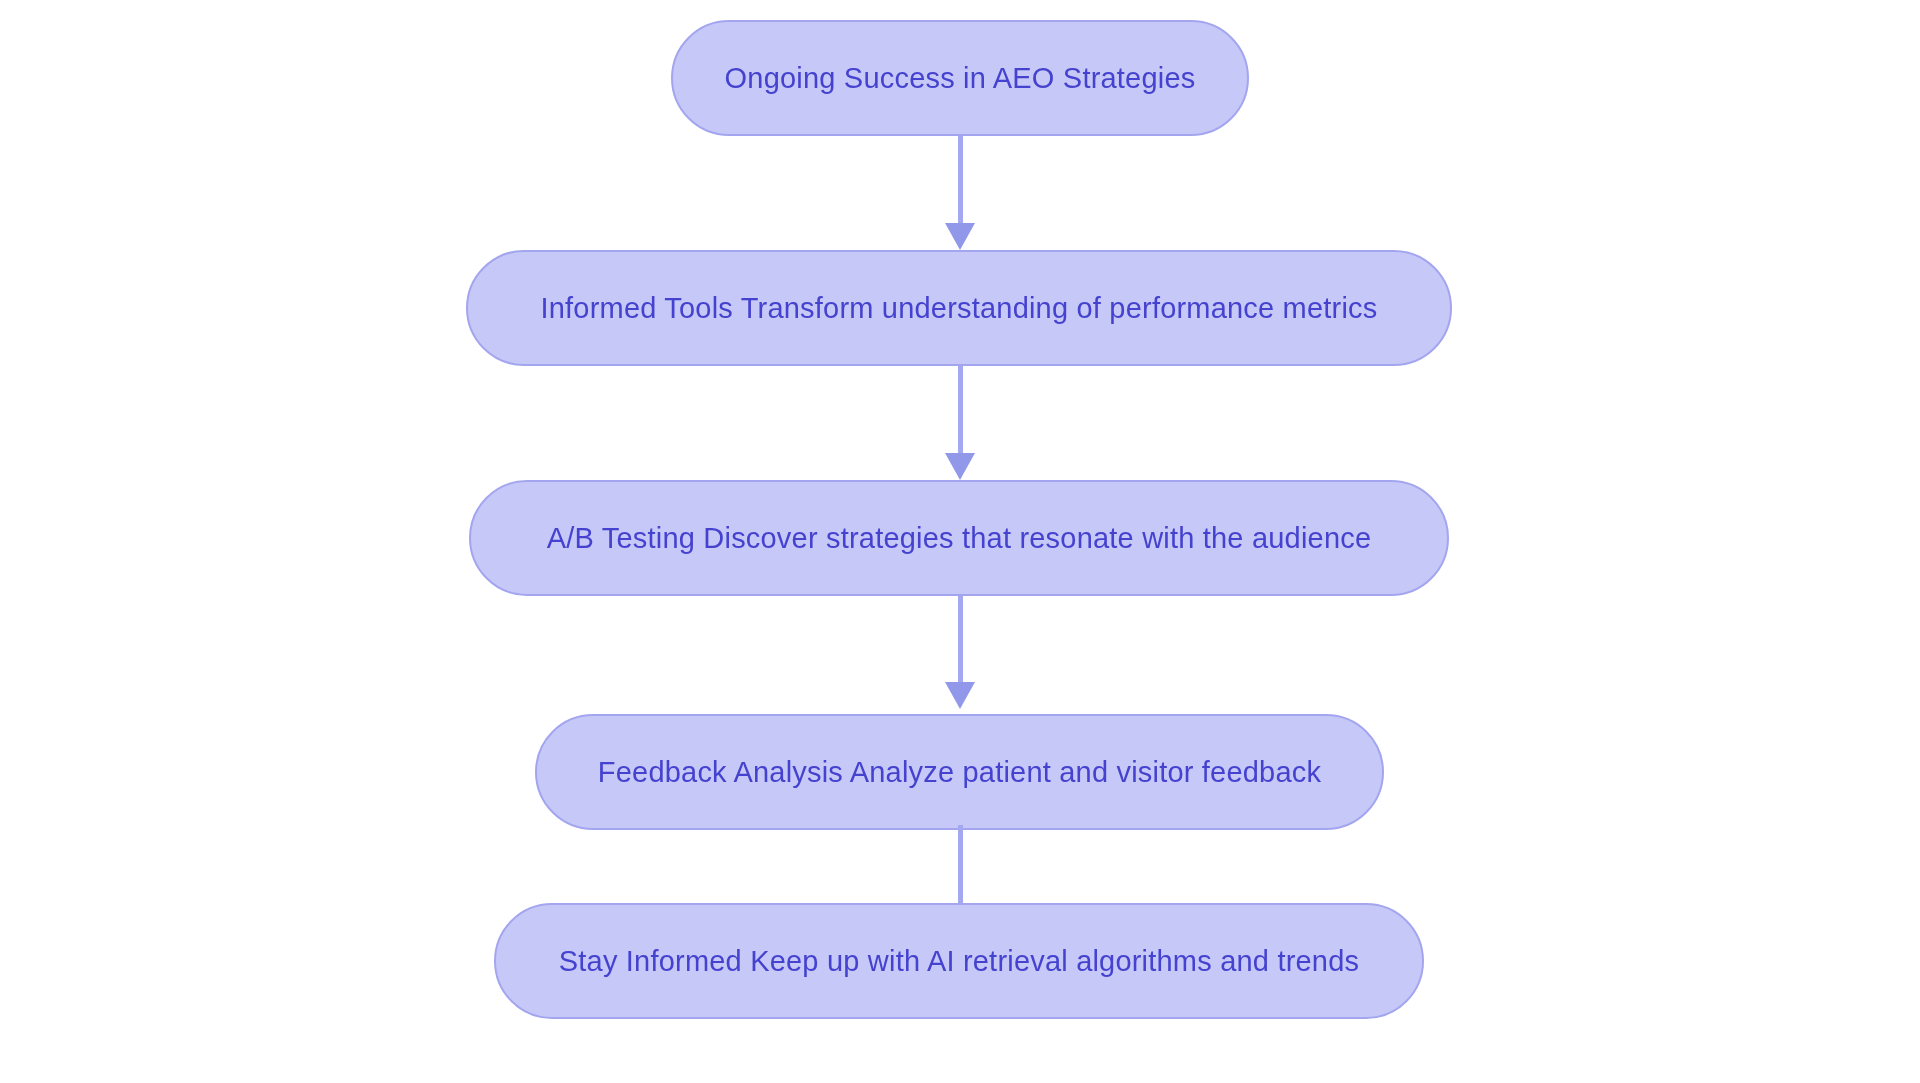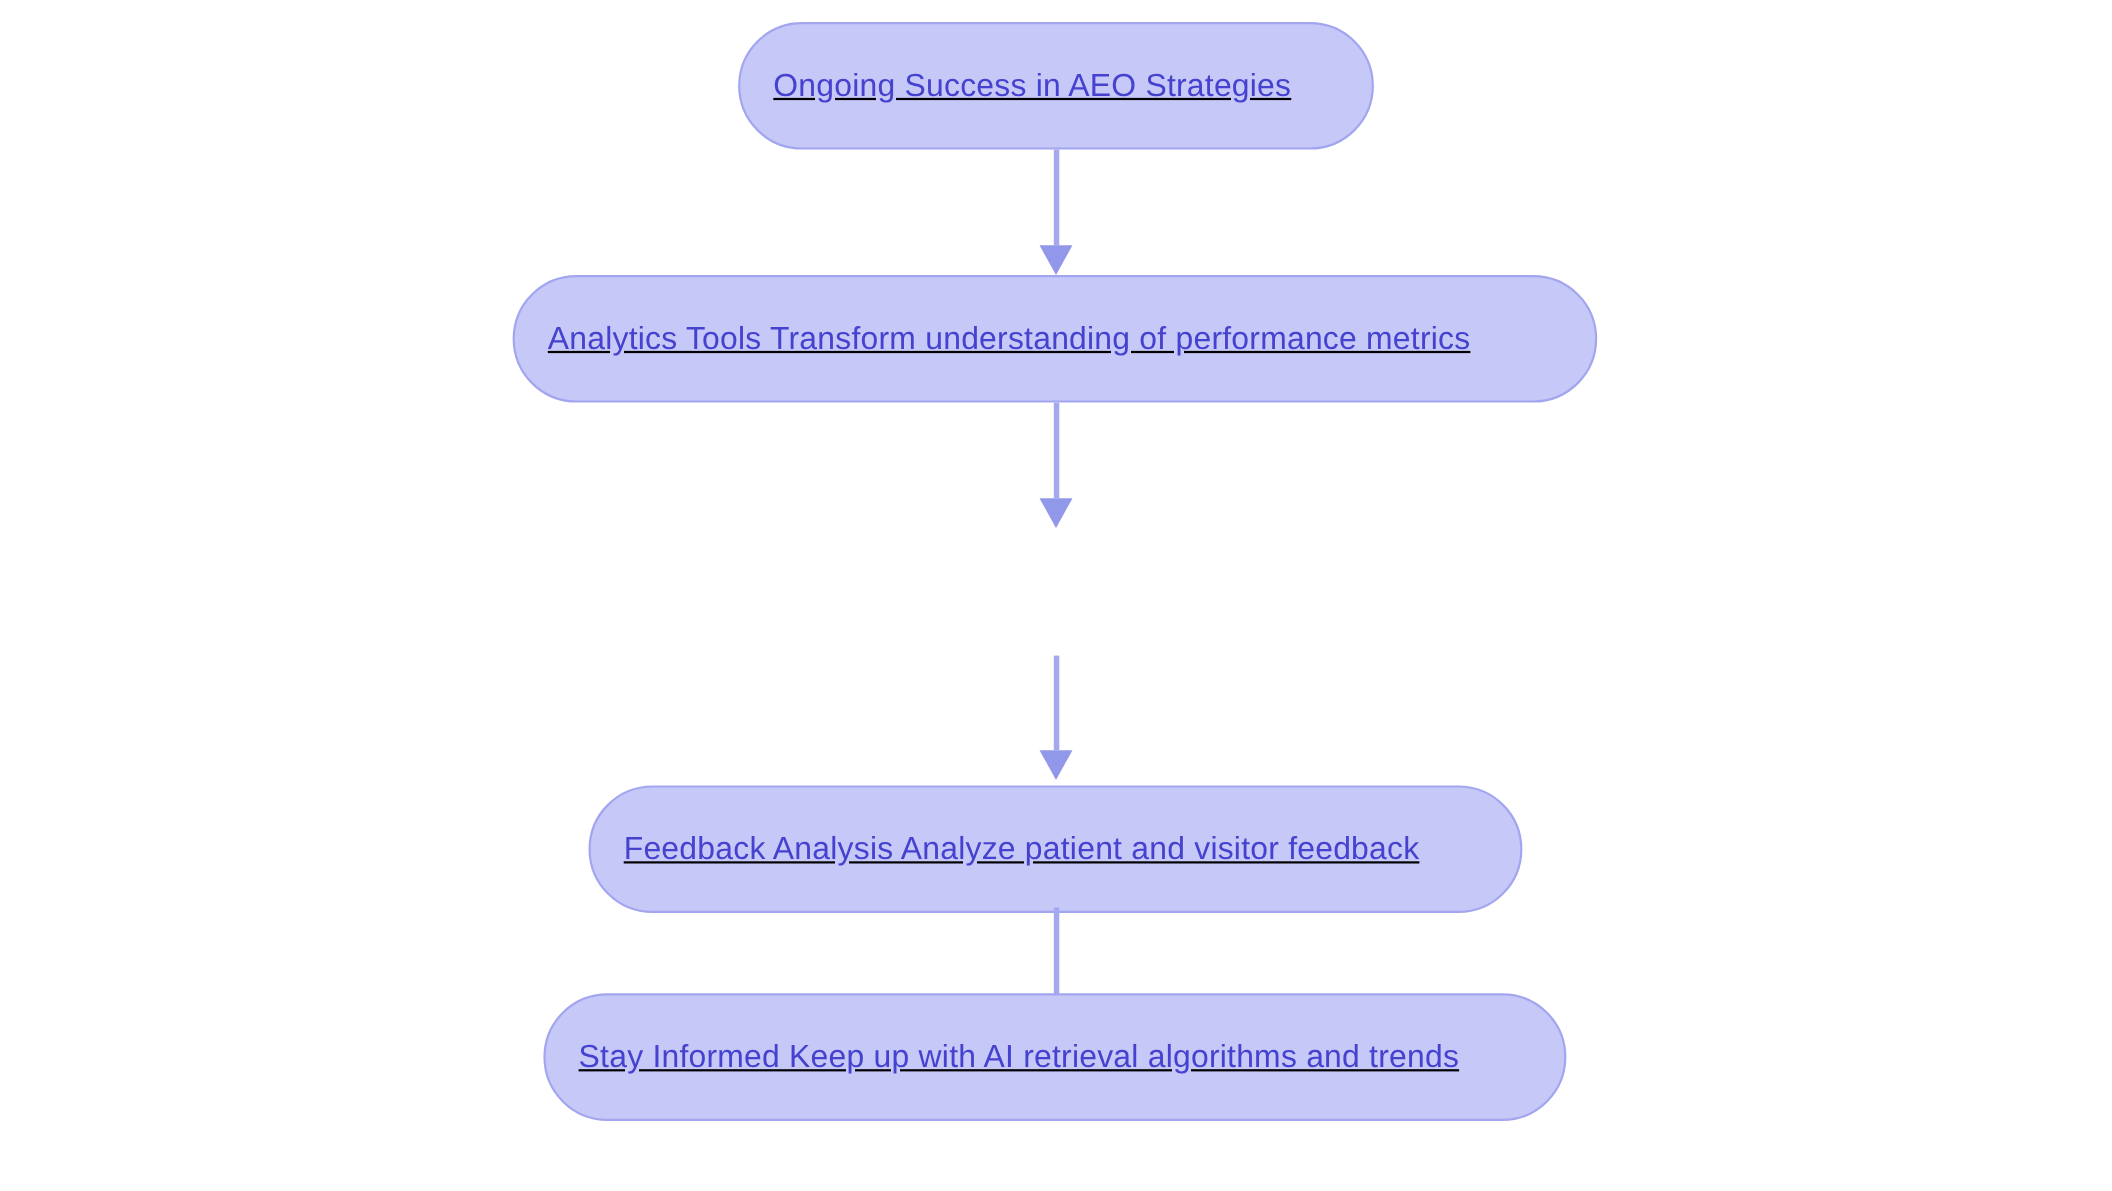--- a/index.html
+++ b/index.html
@@ -24,23 +24,22 @@
   }
   .node{
     position:absolute;
     box-sizing:border-box;
     background:var(--node-fill);
     border:2px solid var(--node-border);
     border-radius:58px;
     height:116px;
     display:flex;
     align-items:center;
-    justify-content:flex-start;
+    justify-content:center;
     text-align:center;
-    text-decoration:underline;
   }
   .node-label{
     color:var(--text);
     font-size:29px;
     letter-spacing:0.2px;
     line-height:1.2;
     padding:0 30px;
     white-space:nowrap;
   }
   .node-1{left:671px;top:20px;width:578px;}
@@ -82,28 +81,31 @@
   <div class="node node-1">
     <span class="node-label">Ongoing Success in AEO Strategies</span>
   </div>
 
   <div class="arrow arrow-1">
     <div class="arrow-stem"></div>
     <div class="arrow-head"></div>
   </div>
 
   <div class="node node-2">
-    <span class="node-label">Analytics Tools Transform understanding of performance metrics</span>
+    <span class="node-label">Informed Tools Transform understanding of performance metrics</span>
   </div>
 
   <div class="arrow arrow-2">
     <div class="arrow-stem"></div>
     <div class="arrow-head"></div>
   </div>
 
+  <div class="node node-3">
+    <span class="node-label">A/B Testing Discover strategies that resonate with the audience</span>
+  </div>
 
   <div class="arrow arrow-3">
     <div class="arrow-stem"></div>
     <div class="arrow-head"></div>
   </div>
 
   <div class="node node-4">
     <span class="node-label">Feedback Analysis Analyze patient and visitor feedback</span>
   </div>
 

